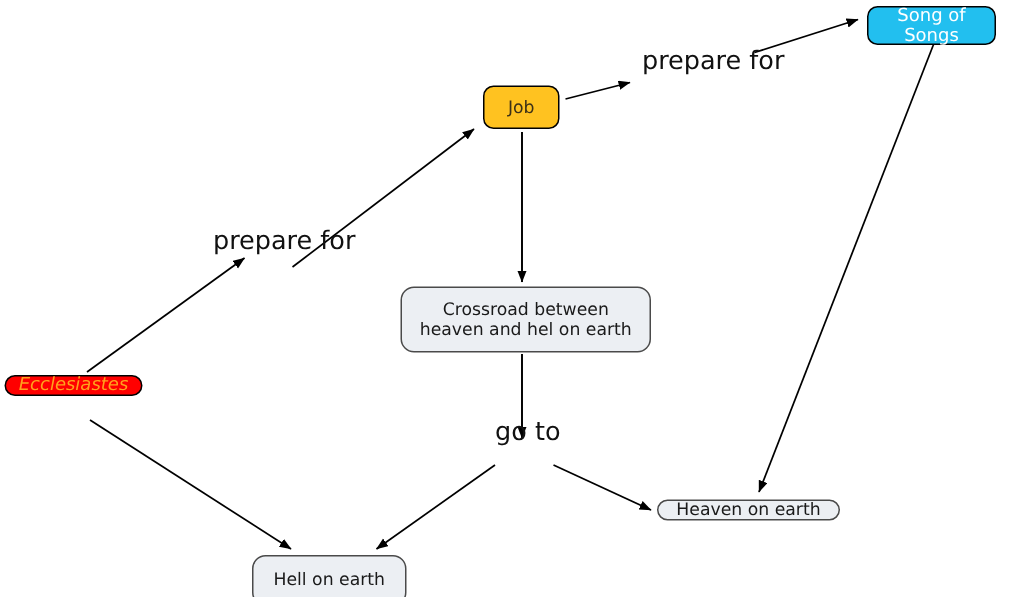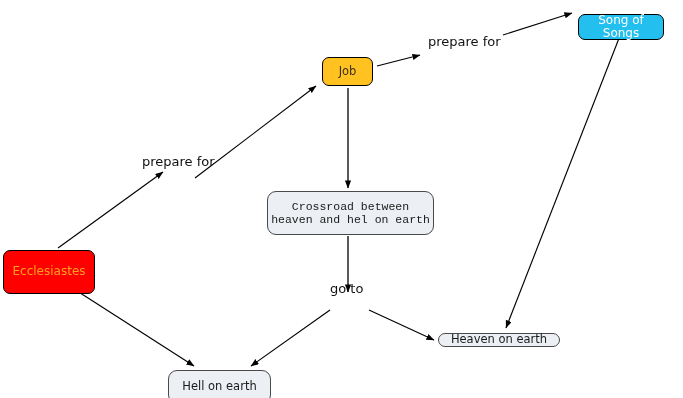--- a/index.html
+++ b/index.html
@@ -59,21 +59,21 @@
     font-size: 11.5px;
   }
   .node.songofsongs {
     background: #22bfef;
     border-color: #000000;
     color: #ffffff;
     font-size: 12px;
   }
   .edge-label {
     position: absolute;
-    font-size: 13px;
+    font-size: 17px;
     line-height: 13px;
     color: #111111;
     background: transparent;
     white-space: nowrap;
     z-index: 4;
   }
 </style>
 </head>
 <body>
 
@@ -100,27 +100,27 @@
 
     <line x1="348" y1="236" x2="348" y2="292" stroke="#000000" stroke-width="1.3" marker-end="url(#arrowhead)"></line>
 
     <line x1="330" y1="310" x2="251" y2="366" stroke="#000000" stroke-width="1.15" marker-end="url(#arrowhead)"></line>
 
     <line x1="369" y1="310" x2="434" y2="340" stroke="#000000" stroke-width="1.15" marker-end="url(#arrowhead)"></line>
 
     <line x1="623" y1="28" x2="506" y2="328" stroke="#000000" stroke-width="1.15" marker-end="url(#arrowhead)"></line>
   </svg>
 
-  <div class="node ecclesiastes" style="left:3px; top:250px; width:92px; height:44px;">Ecclesiastes</div>
+  <div class="node ecclesiastes" style="left:3px; top:250px; width:92px; height:14px;font-style:italic;">Ecclesiastes</div>
 
   <div class="node job" style="left:322px; top:57px; width:51px; height:29px;">Job</div>
 
-  <div class="node songofsongs" style="left:578px; top:14px; width:86px; height:26px;">Song of Songs</div>
+  <div class="node songofsongs" style="left:578px; top:4px; width:86px; height:26px;">Song of Songs</div>
 
-  <div class="node plain" style="left:267px; top:191px; width:167px; height:44px;font-family:Liberation Mono, monospace;">Crossroad between
+  <div class="node plain" style="left:267px; top:191px; width:167px; height:44px;">Crossroad between
 heaven and hel on earth</div>
 
   <div class="node plain" style="left:168px; top:370px; width:103px; height:34px;">Hell on earth</div>
 
   <div class="node plain" style="left:438px; top:333px; width:122px; height:14px;">Heaven on earth</div>
 
   <div class="edge-label" style="left:142px; top:155px;">prepare for</div>
 
   <div class="edge-label" style="left:428px; top:35px;">prepare for</div>
 

